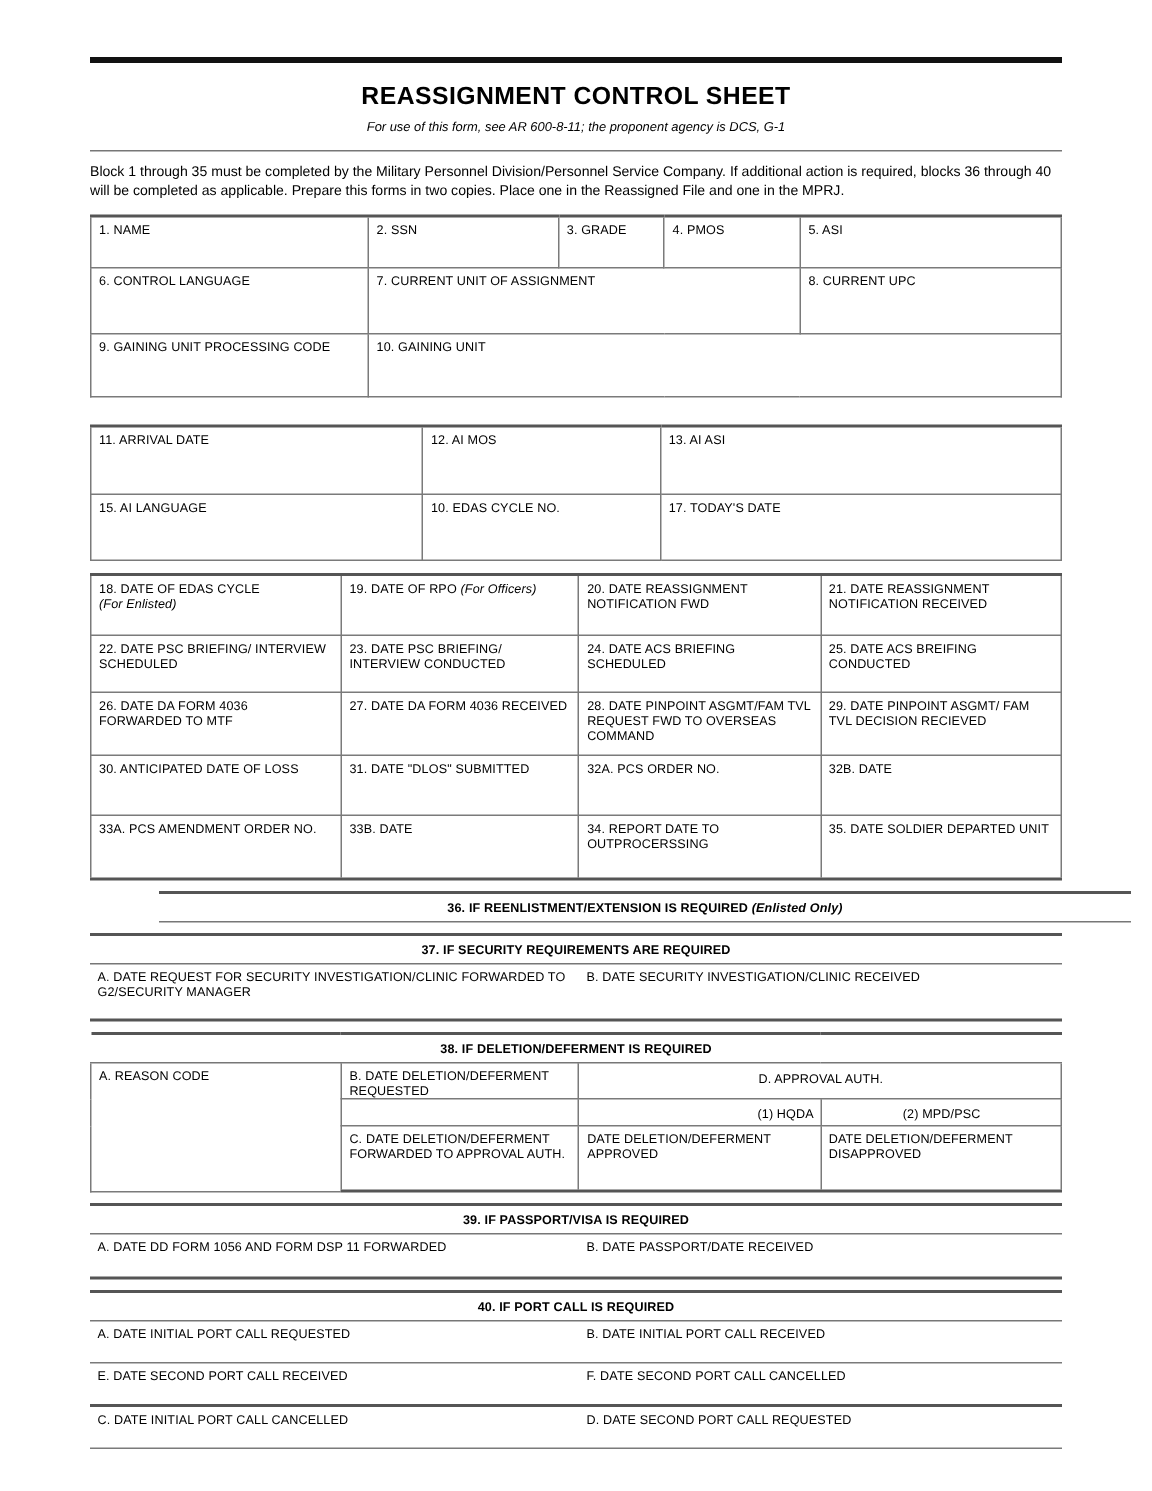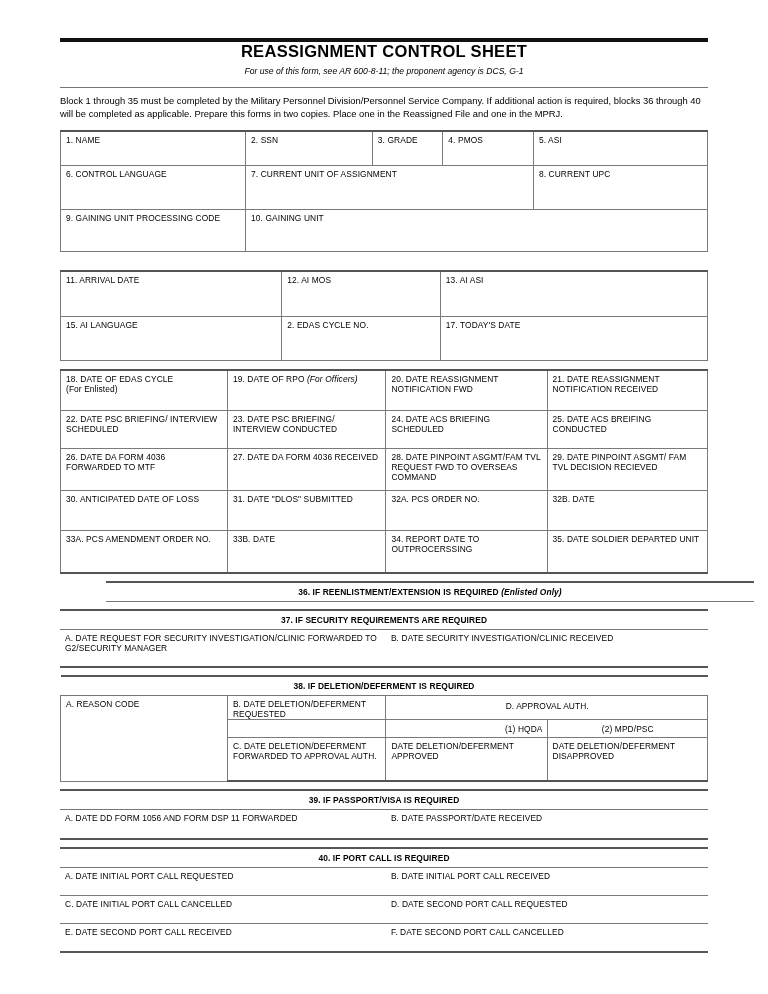--- a/index.html
+++ b/index.html
@@ -27,21 +27,21 @@
   .top-rule {
     height: 4px;
     background: #111;
     margin-top: 38px;
   }
   .form-title {
     text-align: center;
     font-size: 16.5px;
     font-weight: bold;
     letter-spacing: 0.3px;
-    margin-top: 0;
+    margin-top: 13px;
   }
   .form-subtitle {
     text-align: center;
     font-size: 8.6px;
     margin-top: 5px;
     font-style: italic;
   }
   .instructions {
     border-top: 1.5px solid #777;
     margin-top: 11px;
@@ -69,21 +69,21 @@
     border-right: none;
   }
   .blk-top {
     border-top: 2px solid #555 !important;
   }
   .blk-bottom {
     border-bottom: 2px solid #555 !important;
   }
   .cap { display: block; }
   .ital { font-style: italic; }
-  .sub2 { display: block; }
+  .sub2 { display: block; font-style: italic; }
 
   
   .banner {
     border-left: none !important;
     border-right: none !important;
     border-bottom: 1.5px solid #777 !important;
     border-top: 2px solid #555 !important;
     text-align: center;
     font-size: 10.2px;
     font-weight: bold;
@@ -142,21 +142,21 @@
         <col style="width:41.3%">
     </colgroup>
     <tbody>
         <tr>
       <td class="blk-top" style="height:41px">11.  ARRIVAL DATE</td>
       <td class="blk-top">12.  AI MOS</td>
       <td class="blk-top">13.  AI ASI</td>
     </tr>
     <tr>
       <td style="height:40px">15.  AI LANGUAGE</td>
-      <td>2.  EDAS CYCLE NO.</td>
+      <td>10.  EDAS CYCLE NO.</td>
       <td>17.  TODAY'S DATE</td>
     </tr>
   </tbody>
     </table>
 
   <table class="ftable" style="margin-top:8px;">
     <colgroup>
       <col style="width:25.8%">
         <col style="width:24.5%">
         <col style="width:24.9%">
@@ -285,23 +285,23 @@
       </colgroup>
     <tbody>
         <tr>
       <td colspan="2" class="banner">40.  IF PORT CALL  IS REQUIRED</td>
     </tr>
     <tr>
       <td class="noside" style="height:24px">A.  DATE INITIAL PORT CALL REQUESTED</td>
       <td class="noside">B.  DATE INITIAL PORT CALL RECEIVED</td>
     </tr>
     <tr>
+      <td class="noside blk-bottom" style="height:24px">E.  DATE SECOND PORT CALL RECEIVED</td>
+      <td class="noside blk-bottom">F.  DATE SECOND PORT CALL CANCELLED</td>
+    </tr>
+    <tr>
       <td class="noside" style="height:24px">C.  DATE INITIAL PORT CALL CANCELLED</td>
       <td class="noside">D.  DATE SECOND PORT CALL REQUESTED</td>
     </tr>
-    <tr>
-      <td class="noside blk-bottom" style="height:24px">E.  DATE SECOND PORT CALL RECEIVED</td>
-      <td class="noside blk-bottom">F.  DATE SECOND PORT CALL CANCELLED</td>
-    </tr>
   </tbody>
     </table>
 
 </div>
 
 </body></html>

